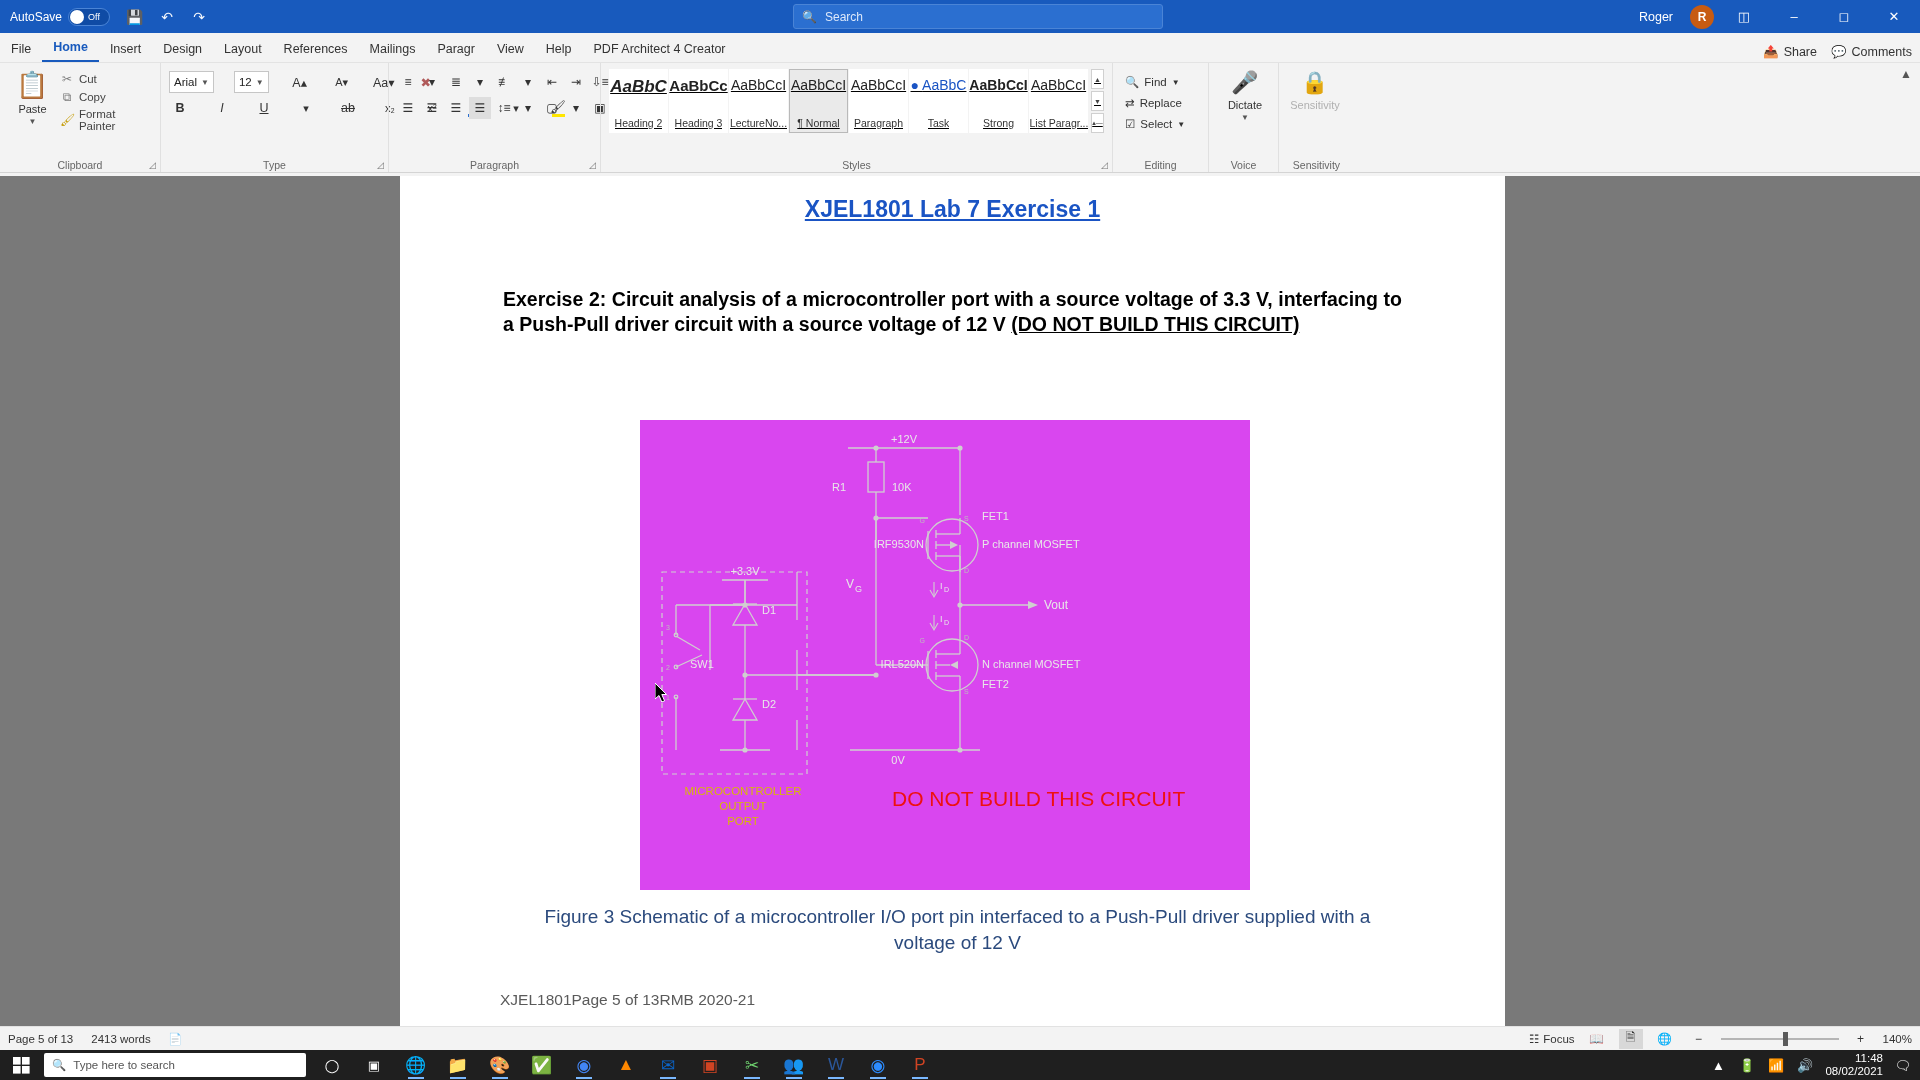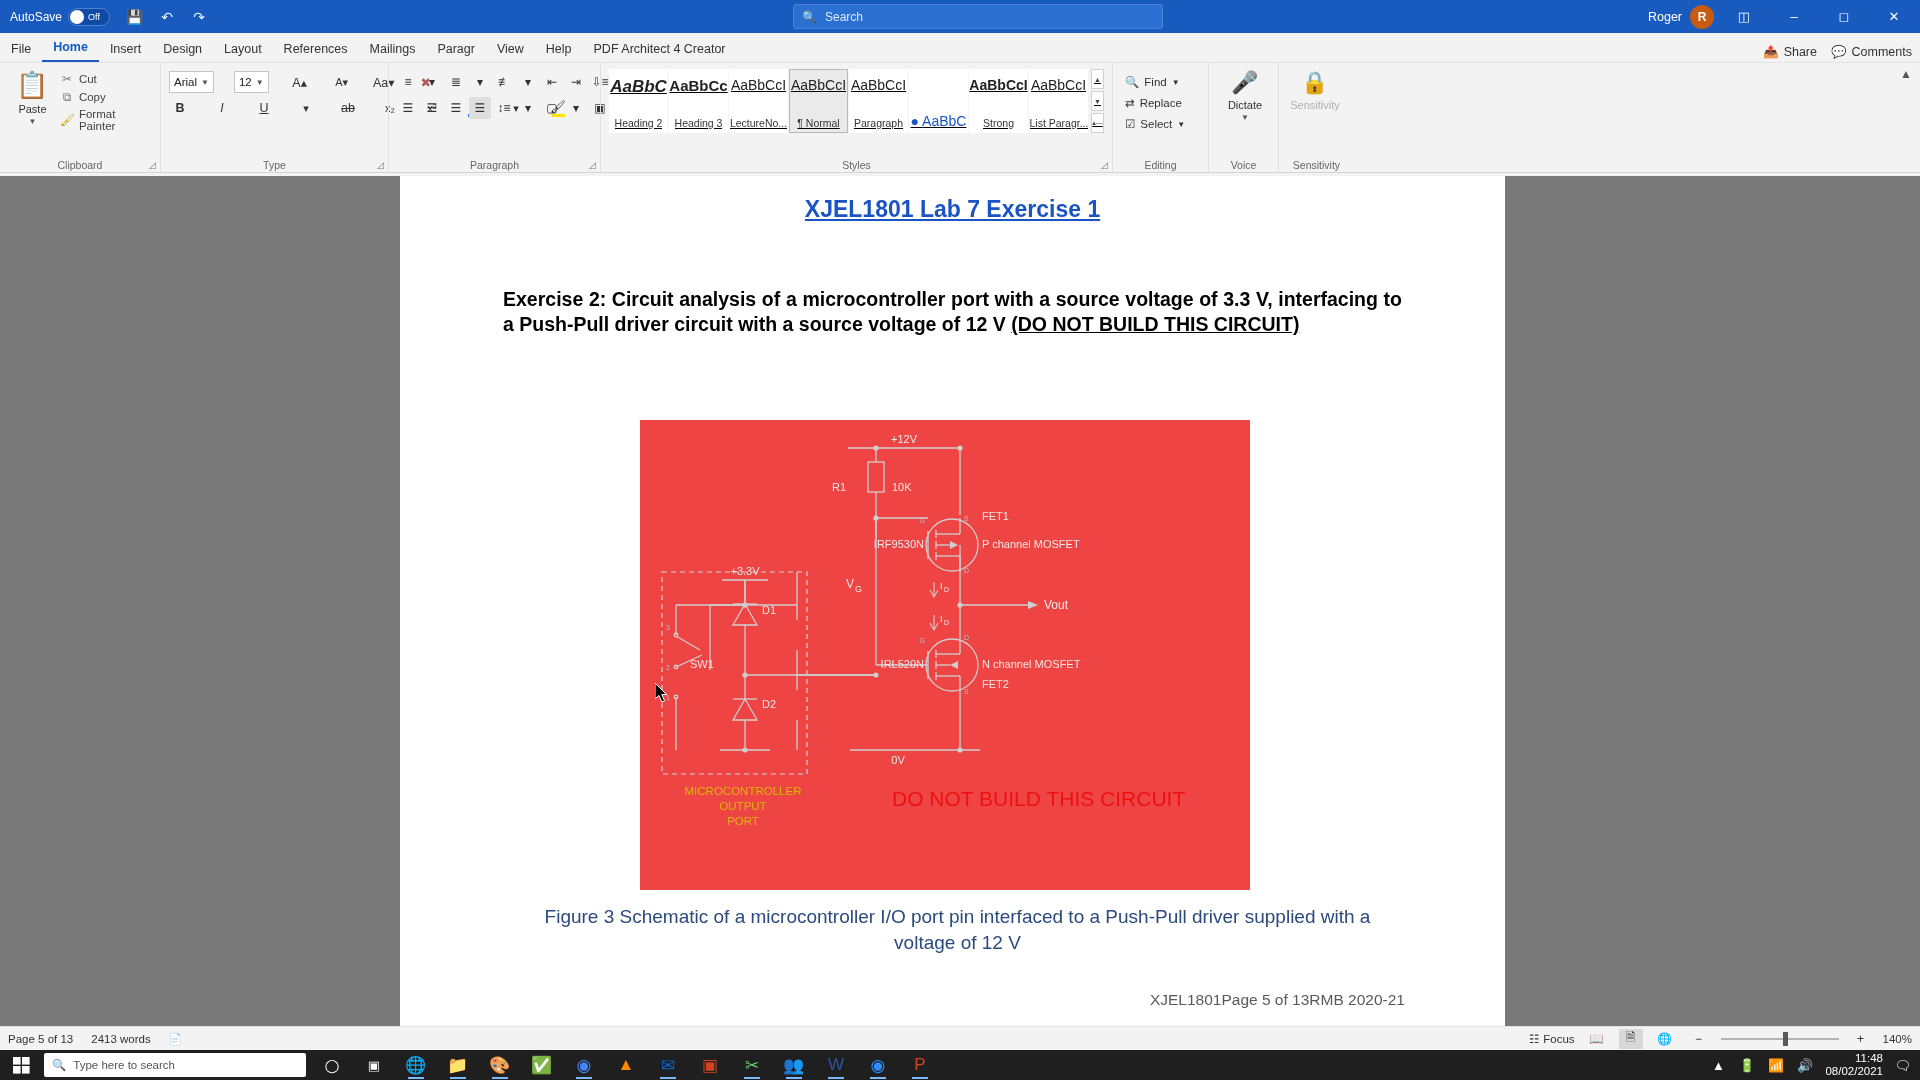--- a/index.html
+++ b/index.html
@@ -36,21 +36,21 @@
   .searchbox {
     position:absolute; left:793px; top:4px; width:370px; height:25px;
     background:#2b6fd0; border:1px solid #4a84d6; border-radius:3px;
     display:flex; align-items:center; padding:0 8px; gap:8px; font-size:12px;
     color:#dce8fa;
   }
   .tb-right {
     position:absolute; right:0; top:0; height:33px; display:flex; align-items:center; gap:10px;
     padding-right:6px;
   }
-  .user { display:flex; align-items:center; gap:8px; font-size:12.5px; }
+  .user { display:flex; align-items:center; gap:17px; font-size:12.5px; }
   .avatar {
     width:24px; height:24px; border-radius:50%; background:#c75b12; color:#fff;
     display:flex; align-items:center; justify-content:center; font-size:12px; font-weight:bold;
   }
   .winbtn { width:40px; height:33px; display:flex; align-items:center; justify-content:center; font-size:13px; }
 
   
   .ribbon-tabs {
     height:30px; background:#f3f3f3; display:flex; align-items:flex-end; position:relative;
     border-bottom:1px solid #e3e3e3;
@@ -144,29 +144,29 @@
   }
   .ex-head {
     margin:64px 103px 0 103px; font-size:19.5px; line-height:1.3; font-weight:bold;
     color:#000; text-align:justify;
   }
   .ex-head u { text-decoration:underline; }
 
   
   .figure {
     position:absolute; left:240px; top:244px; width:610px; height:470px;
-    background:#ef4444;
+    background:#d946ef;
   }
   .fig-cap {
     position:absolute; left:120px; right:110px; top:728px;
     text-align:center; font-size:19px; color:#2b4a7d; line-height:1.35;
   }
   .footer-row {
     position:absolute; left:100px; right:100px; top:815px;
-    display:flex; justify-content:flex-end; font-size:15.5px; color:#5a5a5a;
+    display:flex; justify-content:flex-start; font-size:15.5px; color:#5a5a5a;
   }
 
   svg text { font-family:"Liberation Sans", sans-serif; }
 
   .cursor { position:absolute; left:655px; top:507px; width:16px; height:22px; }
 
   
   .statusbar {
     position:absolute; left:0; right:0; bottom:30px; height:24px; background:#f3f3f3;
     display:flex; align-items:center; font-size:11.5px; color:#333;
@@ -376,21 +376,21 @@
       </div>
       <div class="style-card sel">
         <div class="style-prev" style="font-size:14px;">AaBbCcI</div>
         <div class="style-cap">¶ Normal</div>
       </div>
       <div class="style-card">
         <div class="style-prev" style="font-size:14px;">AaBbCcI</div>
         <div class="style-cap">Paragraph</div>
       </div>
       <div class="style-card">
-        <div class="style-prev" style="font-size:14px;color:#1a54c4;margin-top:36px;">
+        <div class="style-prev" style="font-size:14px;color:#1a54c4;">
           <span style="color:#1a54c4;">●</span> <span>AaBbC</span>
         </div>
         <div class="style-cap">Task</div>
       </div>
       <div class="style-card">
         <div class="style-prev" style="font-size:14px;font-weight:bold;">AaBbCcI</div>
         <div class="style-cap">Strong</div>
       </div>
       <div class="style-card">
         <div class="style-prev" style="font-size:14px;">AaBbCcI</div>

